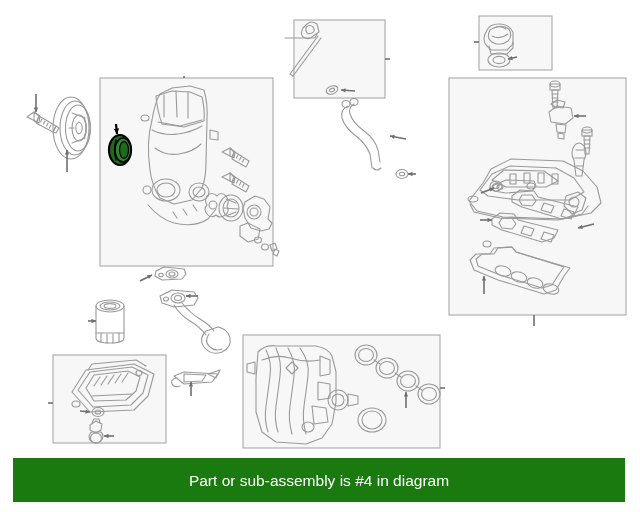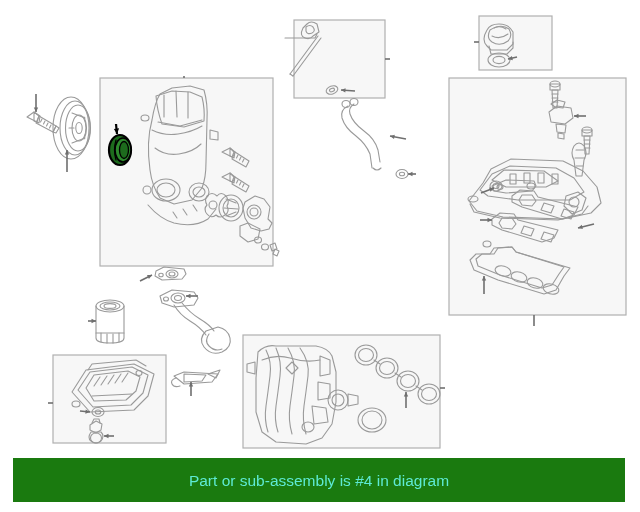--- a/index.html
+++ b/index.html
@@ -2,21 +2,21 @@
 <html><head>
 <meta charset="utf-8">
 <style>
   html,body{margin:0;padding:0;background:#ffffff;}
   body{width:640px;height:512px;position:relative;overflow:hidden;
        font-family:"Liberation Sans",sans-serif;}
   #diagram{position:absolute;left:0;top:0;width:640px;height:512px;}
   .banner{position:absolute;left:13px;top:458px;width:612px;height:44px;
           background:#1a7a0f;display:flex;flex-direction:column;
           align-items:center;justify-content:center;}
-  .banner span{color:#5eead4;font-size:15.5px;line-height:19px;
+  .banner span{color:#ffffff;font-size:15.5px;line-height:19px;
                font-family:"Liberation Sans",sans-serif;white-space:nowrap;}
   svg text{font-family:"Liberation Sans",sans-serif;fill:#9a9a9a;}
   .lbl{font-size:25px;}
 </style>
 </head>
 <body>
 
 <svg id="diagram" viewBox="0 0 640 512">
   <g id="panels">
       <rect x="100" y="78" width="173" height="188" fill="#f7f7f7" stroke="#b0b0b0" stroke-width="1.2"></rect>

